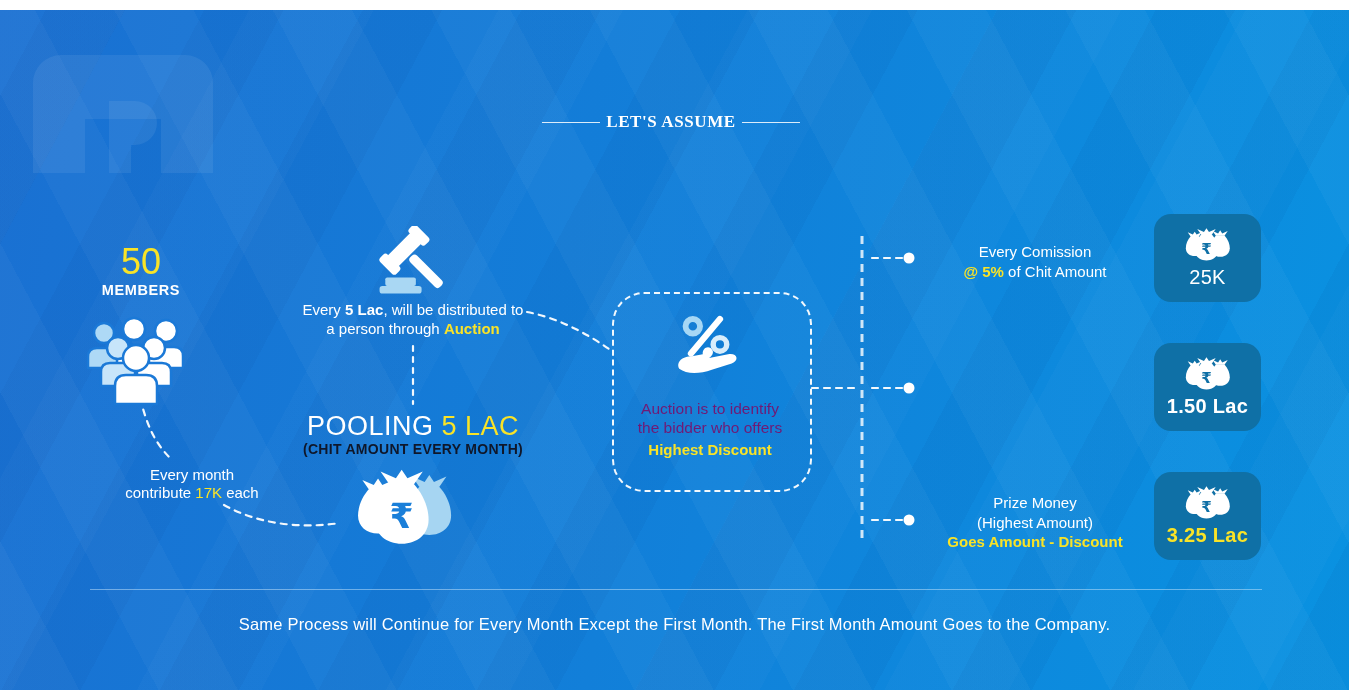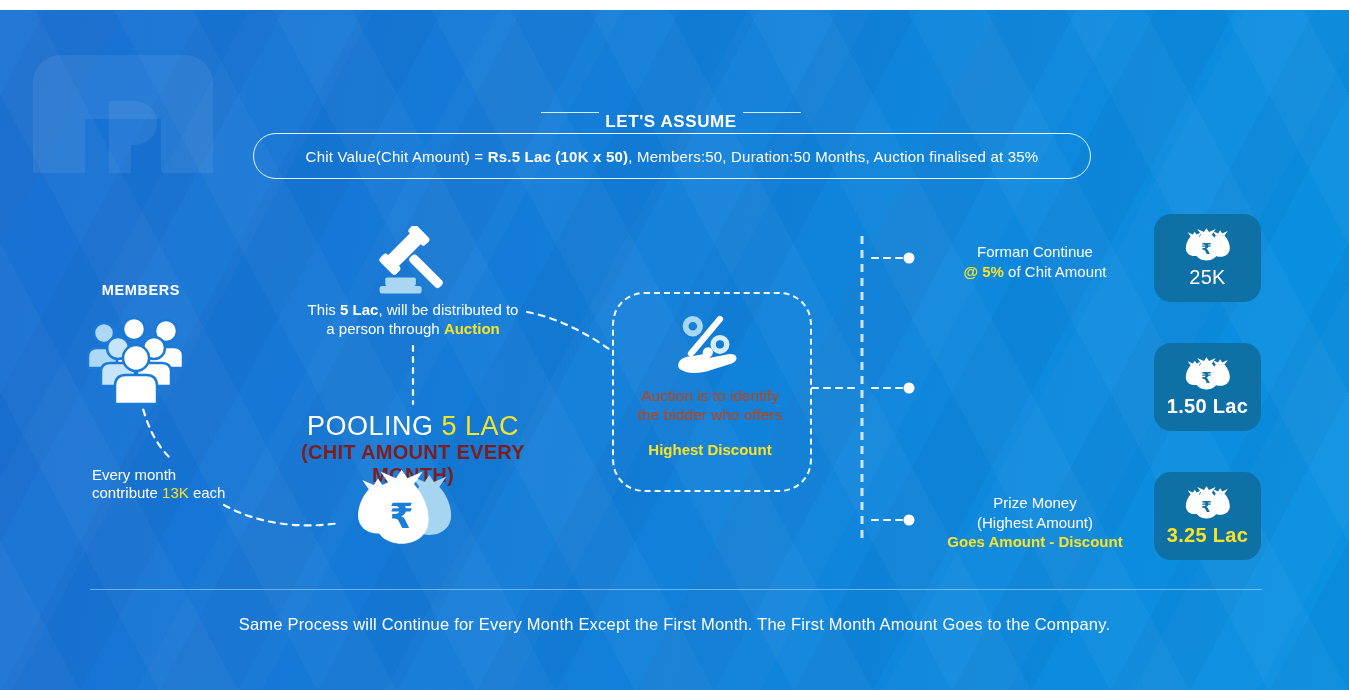--- a/index.html
+++ b/index.html
@@ -9,41 +9,41 @@
       background:
         repeating-linear-gradient(62deg, rgba(255,255,255,0.03) 0 70px, rgba(255,255,255,0) 70px 140px),
         repeating-linear-gradient(-62deg, rgba(0,45,120,0.05) 0 70px, rgba(0,0,0,0) 70px 140px),
         repeating-linear-gradient(118deg, rgba(255,255,255,0.02) 0 110px, rgba(255,255,255,0) 110px 220px),
         linear-gradient(100deg,#1a70d2 0%,#127fd9 48%,#0992e1 100%);}
   .abs{position:absolute;}
   .watermark{position:absolute;left:33px;top:55px;}
   svg{display:block;}
 
   
-  .hdr-title{position:absolute;left:421px;top:112px;width:500px;display:flex;justify-content:center;gap:6px;color:#fff;font-size:17px;font-weight:700;letter-spacing:.6px;}
+  .hdr-title{position:absolute;left:421px;top:112px;width:500px;display:flex;align-items:center;justify-content:center;gap:6px;color:#fff;font-size:17px;font-weight:700;letter-spacing:.6px;font-family:Liberation Serif, serif;}
   .hdr-line{width:58px;height:1px;background:rgba(255,255,255,.85);}
   .pill{position:absolute;left:253px;top:133px;width:836px;height:44px;border:1px solid rgba(255,255,255,.9);border-radius:26px;display:flex;align-items:center;justify-content:center;color:#fff;font-size:15px;font-weight:500;letter-spacing:.2px;}
   .pill b{font-weight:700;}
 
   
   .m-count{position:absolute;left:81px;top:243px;width:120px;text-align:center;color:#f9e327;font-size:36px;font-weight:500;line-height:38px;}
   .m-label{position:absolute;left:81px;top:282px;width:120px;text-align:center;color:#fff;font-size:14.5px;font-weight:700;letter-spacing:.6px;}
-  .m-note{position:absolute;left:92px;top:466px;width:200px;color:#fff;font-size:15px;line-height:18px;font-weight:500;}
+  .m-note{position:absolute;left:92px;top:466px;width:200px;text-align:center;color:#fff;font-size:15px;line-height:18px;font-weight:500;}
   .yellow{color:#f9e327;}
   .ybold{color:#f9e327;font-weight:700;}
 
   
   .g-note{position:absolute;left:283px;top:301px;width:260px;text-align:center;color:#fff;font-size:15px;line-height:18.5px;font-weight:500;}
   .g-note b{font-weight:700;}
   .pool-title{position:absolute;left:283px;top:411px;width:260px;text-align:center;color:#fff;font-size:27px;font-weight:500;letter-spacing:.5px;}
-  .pool-sub{position:absolute;left:283px;top:441px;width:260px;text-align:center;color:#7f1d1d;font-size:20px;font-weight:700;letter-spacing:.3px;}
+  .pool-sub{position:absolute;left:283px;top:441px;width:260px;text-align:center;color:#0f172a;font-size:14px;font-weight:700;letter-spacing:.3px;}
 
   
   .aucbox{position:absolute;left:612px;top:292px;width:196px;height:196px;border:2px dashed rgba(255,255,255,.95);border-radius:32px;}
-  .auc-text{position:absolute;left:600px;top:386px;width:220px;text-align:center;color:#c2410c;font-size:15.5px;line-height:19px;font-weight:500;}
+  .auc-text{position:absolute;left:600px;top:399px;width:220px;text-align:center;color:#701a75;font-size:15.5px;line-height:19px;font-weight:500;}
   .auc-hl{position:absolute;left:600px;top:441px;width:220px;text-align:center;color:#f9e327;font-size:15px;font-weight:700;}
 
   
   .out-block{position:absolute;left:895px;width:280px;text-align:center;color:#fff;font-size:15px;line-height:19.5px;font-weight:500;}
   .badge{position:absolute;left:1154px;width:107px;height:88px;border-radius:17px;background:#0f70a6;display:flex;flex-direction:column;align-items:center;}
   .badge .b-label{color:#fff;font-size:20px;font-weight:500;margin-top:1px;letter-spacing:.3px;}
   .badge .b-label.bold{font-weight:700;font-size:20px;}
   .badge .b-label.gold{color:#f9e327;font-weight:700;font-size:20px;}
 
   
@@ -81,24 +81,22 @@
       <circle cx="909" cy="388" r="5.5"></circle>
       <circle cx="909" cy="520" r="5.5"></circle>
     </g>
   </svg>
 
   <div class="hdr-title">
     <span class="hdr-line"></span>
     <span>LET'S ASSUME</span>
     <span class="hdr-line"></span>
   </div>
-  <div class="pill">
-    <span><span>Chit Value(Chit Amount) = </span><b>Rs.5 Lac (10K x 50)</b><span>, Members:50, Duration:50 Months, Auction finalised at 35%</span></span>
-  </div>
-
+
+  <div class="m-count">50</div>
   <div class="m-label">MEMBERS</div>
   <svg class="abs" style="left:82px;top:311px;" width="118" height="96" viewBox="0 0 118 96">
     <g stroke="#1b79d7" stroke-width="2.5">
       <g fill="#aed9f6">
           <circle cx="22" cy="22" r="10"></circle>
           <path d="M6,57 V46 q0,-9 9,-9 h14 q9,0 9,9 v11 z"></path>
         </g>
       <g fill="#ffffff">
           <circle cx="52" cy="18" r="11"></circle>
           <path d="M35,55 V43 q0,-9 9,-9 h16 q9,0 9,9 v12 z"></path>
@@ -116,35 +114,35 @@
           <path d="M55,75 V61 q0,-9 9,-9 h16 q9,0 9,9 v14 z"></path>
         </g>
       <g fill="#ffffff">
           <circle cx="54" cy="47" r="13"></circle>
           <path d="M33,93 V75 q0,-11 11,-11 h20 q11,0 11,11 v18 z"></path>
         </g>
     </g>
   </svg>
   <div class="m-note">
     <span>Every month</span><br>
-    <span>contribute </span><span class="yellow">13K</span><span> each</span>
+    <span>contribute </span><span class="yellow">17K</span><span> each</span>
   </div>
 
   <svg class="abs" style="left:370px;top:226px;" width="86" height="76" viewBox="0 0 90 78">
     <g fill="#ffffff" transform="rotate(-45 36 24)">
       <rect x="15" y="16" width="42" height="16" rx="3"></rect>
       <rect x="9" y="12" width="11" height="24" rx="3.5"></rect>
       <rect x="52" y="12" width="11" height="24" rx="3.5"></rect>
       <rect x="31" y="34" width="10" height="44" rx="4"></rect>
     </g>
     <rect x="16" y="53" width="32" height="9" rx="2" fill="#a9d7f3"></rect>
     <rect x="10" y="62" width="44" height="8" rx="3" fill="#a9d7f3"></rect>
   </svg>
   <div class="g-note">
-    <span>This </span><b>5 Lac</b><span>, will be distributed to</span><br>
+    <span>Every </span><b>5 Lac</b><span>, will be distributed to</span><br>
     <span>a person through </span><span class="ybold">Auction</span>
   </div>
   <div class="pool-title">
     <span>POOLING </span><span class="yellow">5 LAC</span>
   </div>
   <div class="pool-sub">(CHIT AMOUNT EVERY MONTH)</div>
   <svg class="abs" style="left:350px;top:463px;" width="108" height="92" viewBox="0 0 118 100">
     <g transform="translate(8,16) scale(0.78)" fill="#ffffff">
       <path d="M16,16 L7,3 L23,10 L29,1 L35,10 L51,3 L42,16 Z"></path>
       <path d="M17,15 C6,27 1,41 1,53 C1,68 13,78 29,78 C45,78 57,68 57,53 C57,41 52,27 41,15 Z"></path>
@@ -167,21 +165,21 @@
     <circle cx="53" cy="33" r="7.5" fill="none" stroke="#d8edfb" stroke-width="6"></circle>
     <path fill="#ffffff" d="M8,60 C4,52 12,46 22,46 L34,44 C33,36 42,33 45,40 C46,43 44,46 41,48 L62,44 C72,42 75,51 66,54 L44,61 C30,66 16,66 8,60 Z"></path>
   </svg>
   <div class="auc-text">
     <span>Auction is to identify</span><br>
     <span>the bidder who offers</span>
   </div>
   <div class="auc-hl">Highest Discount</div>
 
   <div class="out-block" style="top:242px;">
-    <span>Forman Continue</span><br>
+    <span>Every Comission</span><br>
     <span class="ybold">@ 5%</span><span> of Chit Amount</span>
   </div>
   <div class="badge" style="top:214px;">
     <svg style="margin-top:11px;" width="52" height="40" viewBox="0 0 118 90">
       <g transform="translate(8,14) scale(0.72)" fill="#ffffff">
           <path d="M16,16 L7,3 L23,10 L29,1 L35,10 L51,3 L42,16 Z"></path>
           <path d="M17,15 C6,27 1,41 1,53 C1,68 13,78 29,78 C45,78 57,68 57,53 C57,41 52,27 41,15 Z"></path>
         </g>
       <g transform="translate(64,11) scale(0.78)" fill="#ffffff">
           <path d="M16,16 L7,3 L23,10 L29,1 L35,10 L51,3 L42,16 Z"></path>

